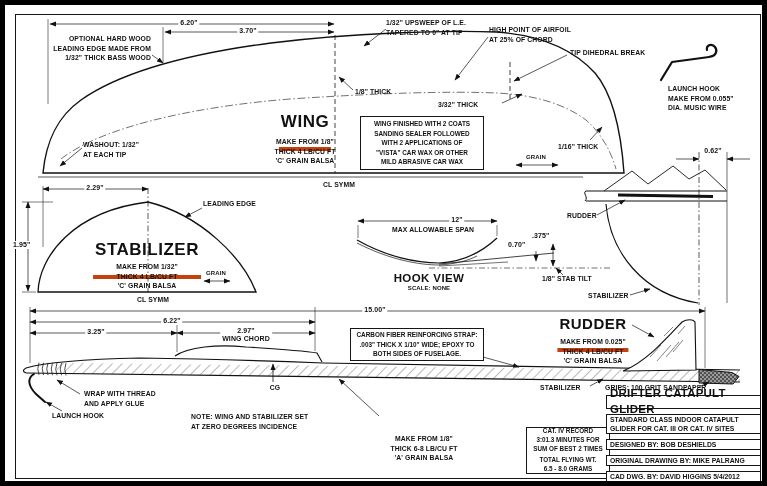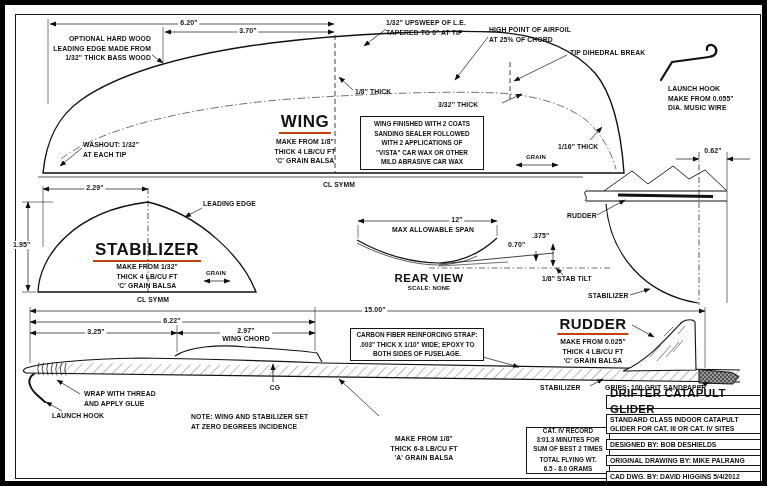--- a/index.html
+++ b/index.html
@@ -6,21 +6,21 @@
   .page{position:relative;width:767px;height:486px;background:#fff;box-sizing:border-box;
         border:5px solid #000;overflow:hidden;
         font-family:"Liberation Sans",sans-serif;color:#111;}
   .frame{position:absolute;left:10px;top:9px;width:744px;height:463px;border:1.6px solid #161616;}
   svg.art{position:absolute;left:0;top:0;z-index:1;}
   .lbl{position:absolute;z-index:3;font-weight:bold;font-size:6.8px;line-height:1.42;
        white-space:pre-line;color:#111;letter-spacing:.1px;}
   .c{transform:translateX(-50%);text-align:center;}
   .r{transform:translateX(-100%);text-align:right;}
   .dim{background:#fff;padding:0 2px;font-size:7px;line-height:1.15;}
-  .title{font-size:17px;line-height:1.0;border-bottom:2px solid #c2410c;padding:0 2px 1px 2px;letter-spacing:.5px;}
+  .title{font-size:17px;line-height:1.0;border-bottom:4px solid #c2410c;padding:0 2px 16px 2px;letter-spacing:.5px;}
   .title.sm{font-size:15px;}
   .tiny{font-size:6px;}
   .rearttl{font-size:11.5px;letter-spacing:.4px;}
   .notebox{position:absolute;z-index:3;border:1.1px solid #161616;background:#fff;box-sizing:border-box;
        font-weight:bold;font-size:6.4px;line-height:1.5;text-align:center;white-space:pre-line;
        display:flex;flex-direction:column;justify-content:center;}
   .tb{position:absolute;z-index:4;left:601px;top:390px;width:155px;display:flex;flex-direction:column;gap:5px;}
   .tb .cell{border:1.3px solid #161616;background:#fff;box-sizing:border-box;font-weight:bold;
        display:flex;align-items:center;padding:1px 3px;font-size:6.8px;white-space:pre-line;line-height:1.35;}
   .tb .cell.ttl{justify-content:center;font-size:11.5px;height:14px;letter-spacing:.2px;}
@@ -187,21 +187,21 @@
   <div class="lbl c" style="left:142px;top:257px">MAKE FROM 1/32"
 THICK 4 LB/CU FT
 'C' GRAIN BALSA</div>
   <div class="lbl tiny c" style="left:211px;top:264px">GRAIN</div>
   <div class="lbl c" style="left:148px;top:290px">CL SYMM</div>
 
   <div class="lbl dim c" style="left:452px;top:211px">12"</div>
   <div class="lbl c" style="left:428px;top:220px">MAX ALLOWABLE SPAN</div>
   <div class="lbl dim" style="left:501px;top:236px">0.70"</div>
   <div class="lbl dim" style="left:525px;top:227px">.375"</div>
-  <div class="lbl rearttl c" style="left:424px;top:265px">REAR VIEW</div>
+  <div class="lbl rearttl c" style="left:424px;top:265px">HOOK VIEW</div>
   <div class="lbl tiny c" style="left:424px;top:279px">SCALE: NONE</div>
   <div class="lbl" style="left:537px;top:269px">1/8" STAB TILT</div>
 
   <div class="lbl dim c" style="left:708px;top:142px">0.62"</div>
   <div class="lbl" style="left:562px;top:206px">RUDDER</div>
   <div class="lbl" style="left:583px;top:286px">STABILIZER</div>
 
   <div class="lbl" style="left:663px;top:79px">LAUNCH HOOK
 MAKE FROM 0.055"
 DIA. MUSIC WIRE</div>

